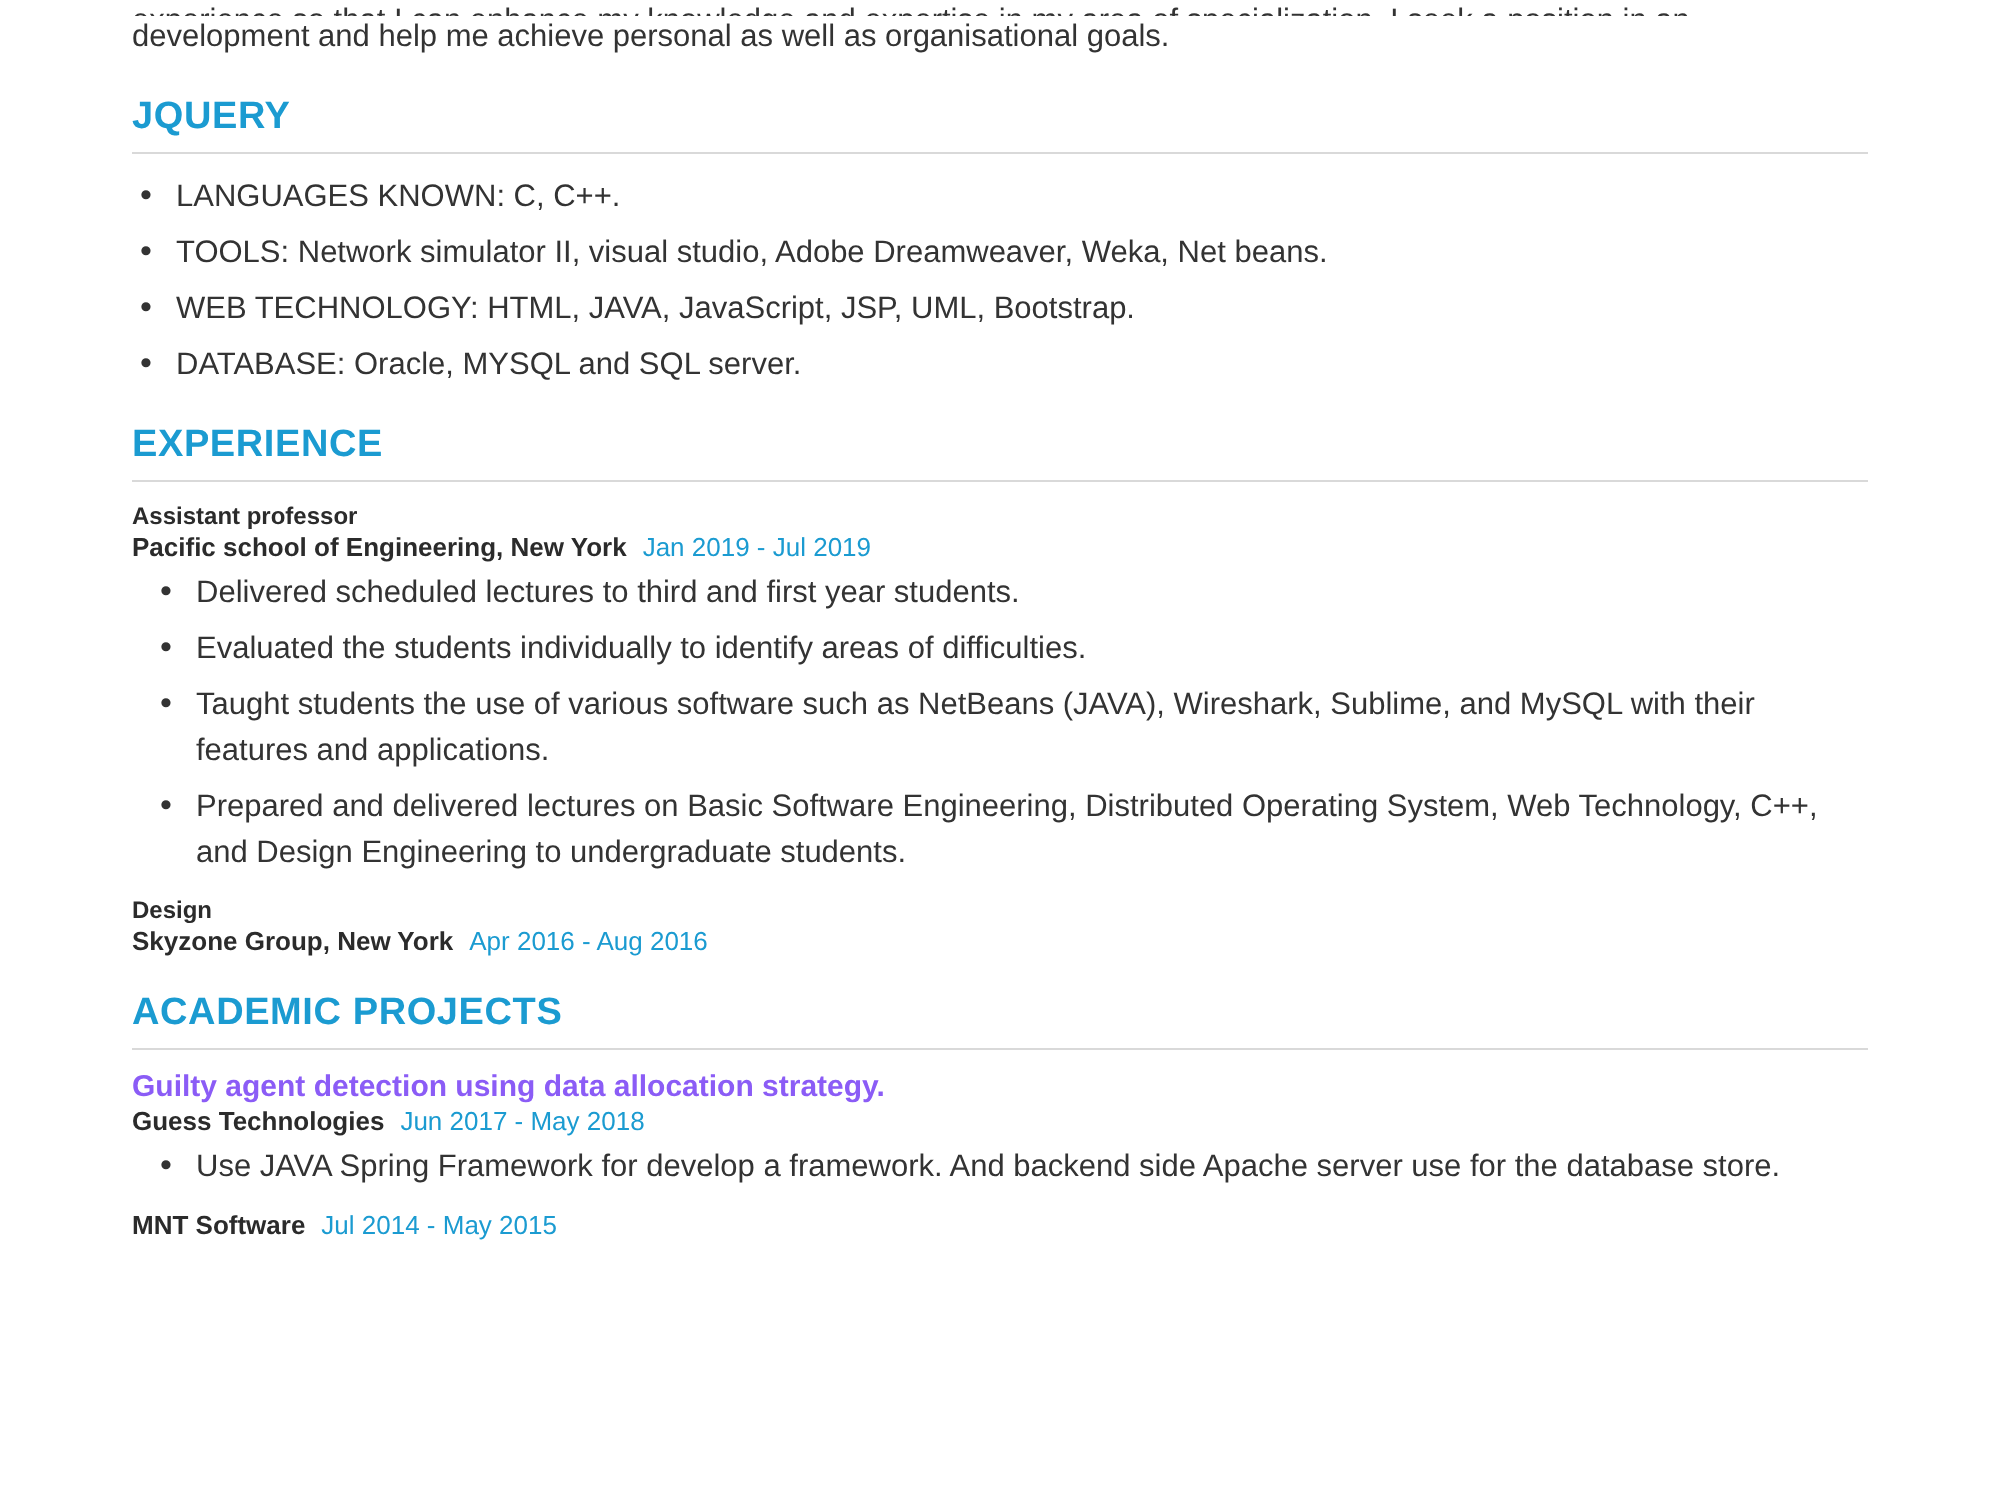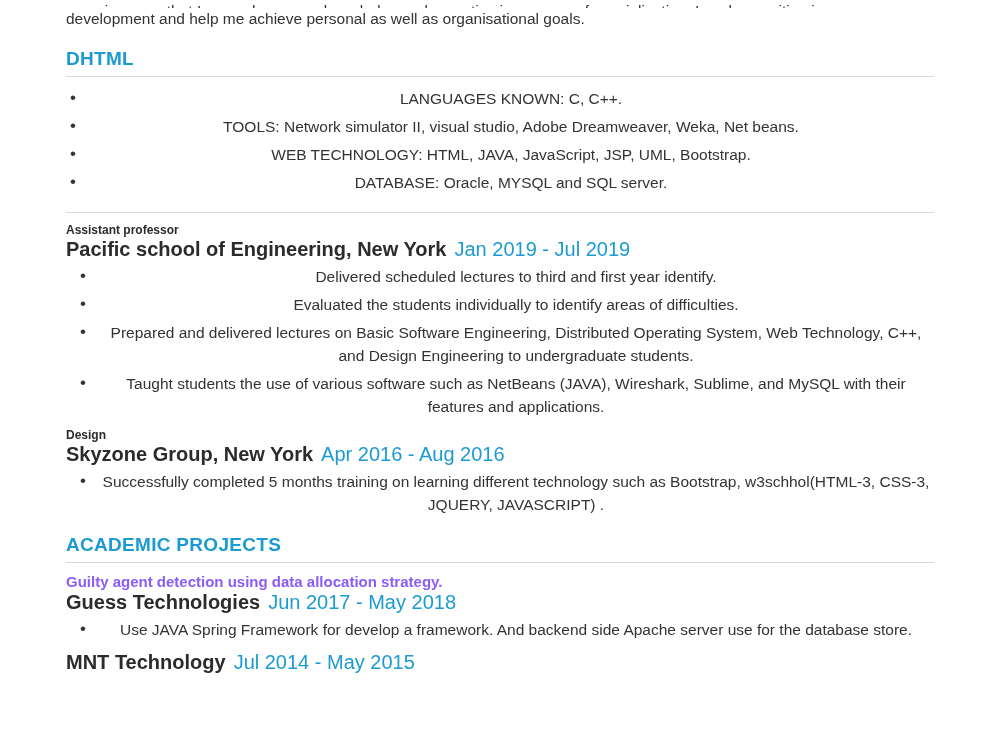--- a/index.html
+++ b/index.html
@@ -46,21 +46,20 @@
   }
   .rule {
     border: none;
     border-top: 1px solid #d9d9d9;
     margin: 0 0 10px 0;
   }
   ul.bullets {
     list-style: none;
     margin: 0;
     padding: 0;
-    text-align: center;
   }
   ul.bullets li {
     position: relative;
     padding-left: 22px;
     font-size: 15.5px;
     line-height: 23px;
     color: #333333;
     margin-bottom: 5px;
   }
   ul.bullets li::before {
@@ -77,21 +76,21 @@
   ul.bullets.indented li::before {
     left: 14px;
   }
   .job-title {
     font-size: 12px;
     font-weight: bold;
     color: #2b2b2b;
     margin: 0 0 1px 0;
   }
   .job-line {
-    font-size: 20px;
+    font-size: 13px;
     margin: 0 0 4px 0;
   }
   .employer {
     font-weight: bold;
     color: #2b2b2b;
   }
   .dates {
     color: #1b9bd1;
     margin-left: 8px;
     font-weight: normal;
@@ -113,71 +112,69 @@
 <body>
 
 <div class="page">
 
   <div class="intro">
     <span class="line-clip">experience so that I can enhance my knowledge and expertise in my area of specialization. I seek a position in an organization, where I can continue my</span>
     <span>development and help me achieve personal as well as organisational goals.</span>
   </div>
 
   <div class="section">
-    <h2 class="section-title">DHTML</h2>
+    <h2 class="section-title">JQUERY</h2>
     <hr class="rule">
     <ul class="bullets">
       <li>LANGUAGES KNOWN: C, C++.</li>
       <li>TOOLS: Network simulator II, visual studio, Adobe Dreamweaver, Weka, Net beans.</li>
       <li>WEB TECHNOLOGY: HTML, JAVA, JavaScript, JSP, UML, Bootstrap.</li>
       <li>DATABASE: Oracle, MYSQL and SQL server.</li>
     </ul>
   </div>
 
   <div class="section">
+    <h2 class="section-title">EXPERIENCE</h2>
     <hr class="rule">
 
     <div class="entry">
       <div class="job-title">Assistant professor</div>
       <div class="job-line">
         <span class="employer">Pacific school of Engineering, New York</span><span class="dates">Jan 2019 - Jul 2019</span>
       </div>
       <ul class="bullets indented">
-        <li>Delivered scheduled lectures to third and first year identify.</li>
+        <li>Delivered scheduled lectures to third and first year students.</li>
         <li>Evaluated the students individually to identify areas of difficulties.</li>
+        <li>Taught students the use of various software such as NetBeans (JAVA), Wireshark, Sublime, and MySQL with their features and applications.</li>
         <li>Prepared and delivered lectures on Basic Software Engineering, Distributed Operating System, Web Technology, C++, and Design Engineering to undergraduate students.</li>
-        <li>Taught students the use of various software such as NetBeans (JAVA), Wireshark, Sublime, and MySQL with their features and applications.</li>
       </ul>
     </div>
 
     <div class="entry">
       <div class="job-title">Design</div>
       <div class="job-line">
         <span class="employer">Skyzone Group, New York</span><span class="dates">Apr 2016 - Aug 2016</span>
       </div>
-      <ul class="bullets indented">
-        <li>Successfully completed 5 months training on learning different technology such as Bootstrap, w3schhol(HTML-3, CSS-3, JQUERY, JAVASCRIPT) .</li>
-      </ul>
     </div>
   </div>
 
   <div class="section">
     <h2 class="section-title">ACADEMIC PROJECTS</h2>
     <hr class="rule">
 
     <div class="entry">
       <div class="proj-title">Guilty agent detection using data allocation strategy.</div>
       <div class="job-line">
         <span class="employer">Guess Technologies</span><span class="dates">Jun 2017 - May 2018</span>
       </div>
       <ul class="bullets indented">
         <li>Use JAVA Spring Framework for develop a framework. And backend side Apache server use for the database store.</li>
       </ul>
     </div>
 
     <div class="entry">
       <div class="job-line">
-        <span class="employer">MNT Technology</span><span class="dates">Jul 2014 - May 2015</span>
+        <span class="employer">MNT Software</span><span class="dates">Jul 2014 - May 2015</span>
       </div>
     </div>
   </div>
 
 </div>
 
 </body></html>

